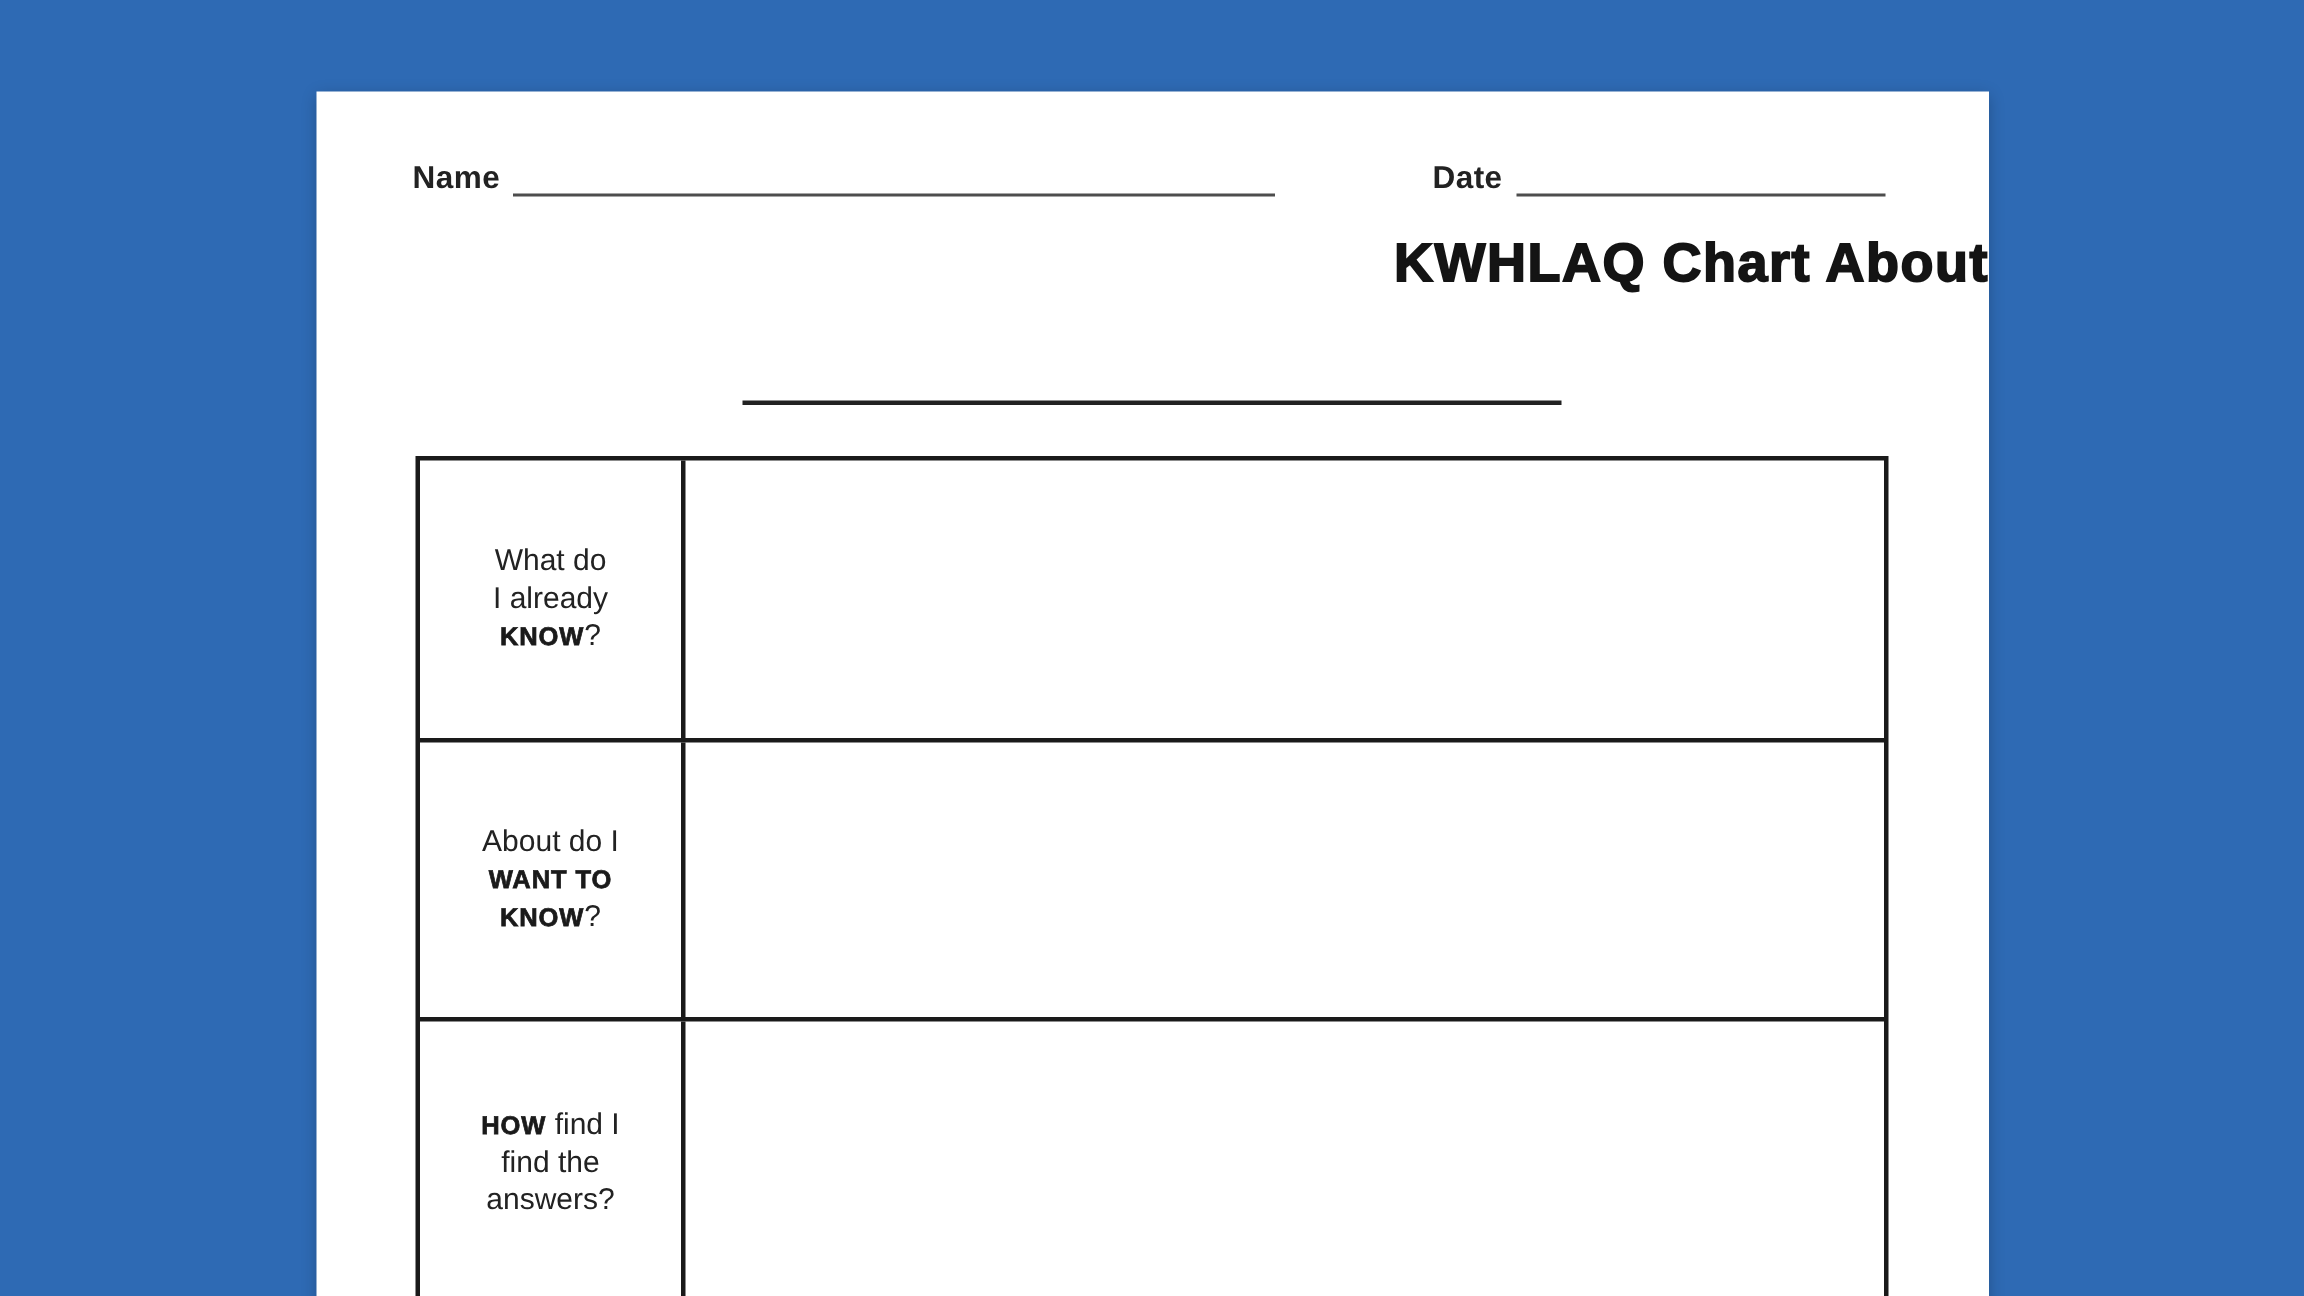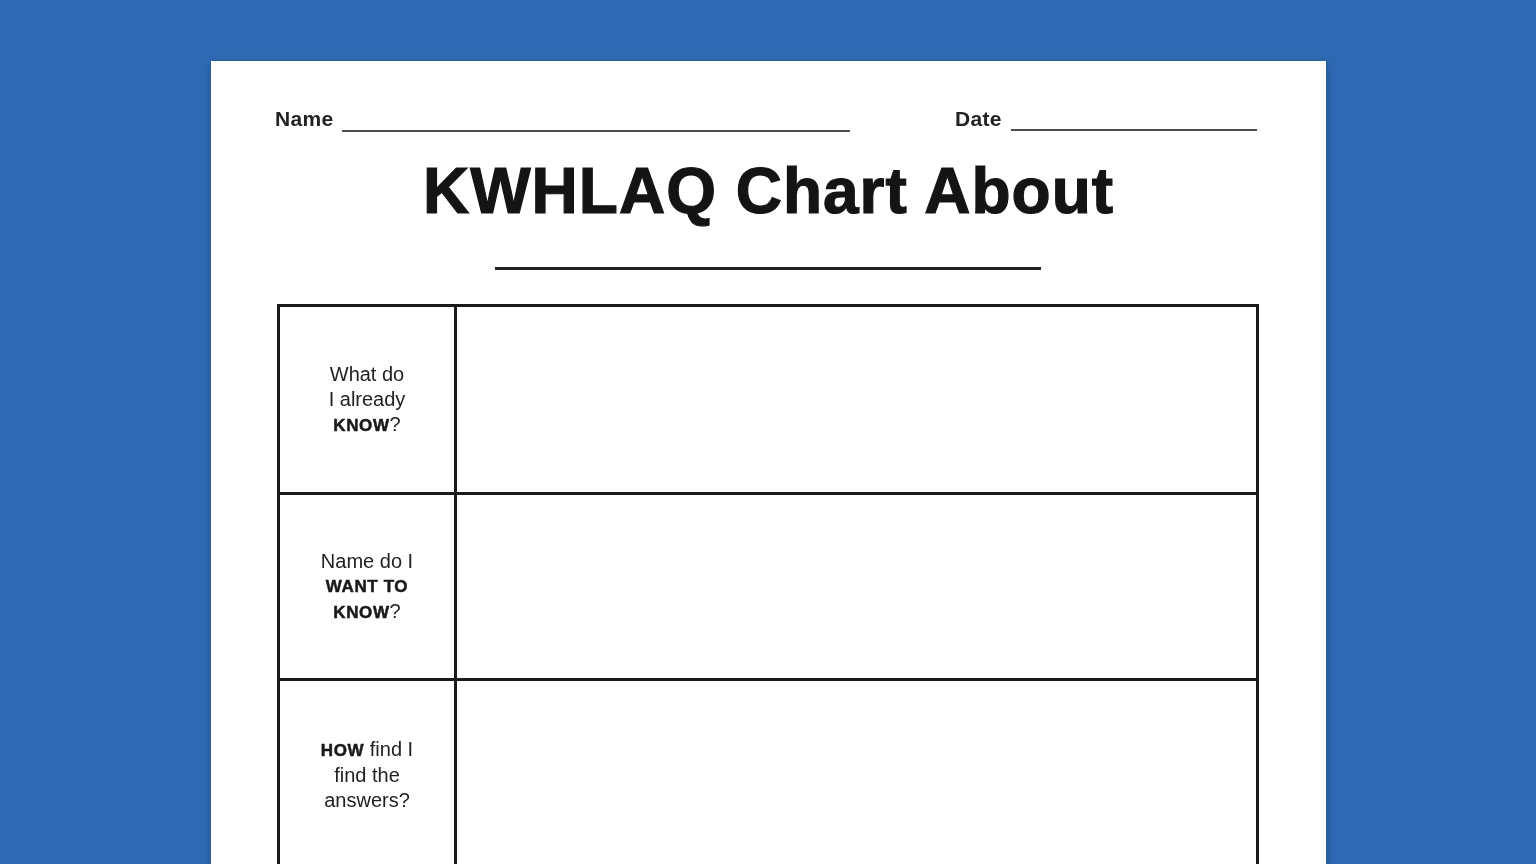--- a/index.html
+++ b/index.html
@@ -17,21 +17,21 @@
     background: #ffffff;
     box-shadow: 0 3px 10px rgba(0,0,0,0.25);
   }
   
   .field {
     position: absolute;
     display: flex;
     align-items: flex-end;
     height: 25px;
   }
-  .name-field { left: 64px; top: 45px; align-items: center; }
+  .name-field { left: 64px; top: 45px; }
   .date-field { left: 744px; top: 45px; text-align: right; }
   .field .label {
     font-size: 21px;
     font-weight: 700;
     color: #222;
     letter-spacing: 0.3px;
     margin-right: 9px;
     line-height: 25px;
   }
   .rule {
@@ -43,22 +43,22 @@
   }
   .name-rule { width: 508px; }
   .date-rule { width: 246px; }
 
   
   .title {
     position: absolute;
     top: 93px; left: 0;
     width: 100%;
     margin: 0;
-    text-align: center;
-    font-size: 64px;
+    text-align: right;
+    font-size: 36px;
     font-weight: 800;
     letter-spacing: 1px;
     color: #141414;
     -webkit-text-stroke: 1.2px #141414;
   }
 
   
   .subject-rule {
     position: absolute;
     top: 178px;
@@ -139,21 +139,21 @@
       <div class="t-prompt">
         <span>What do</span>
         <span>I already</span>
         <span><span class="b">KNOW</span><span>?</span></span>
       </div>
       <div class="t-answer"></div>
     </div>
 
     <div class="t-row">
       <div class="t-prompt">
-        <span>Name do I</span>
+        <span>About do I</span>
         <span class="b">WANT TO</span>
         <span><span class="b">KNOW</span><span>?</span></span>
       </div>
       <div class="t-answer"></div>
     </div>
 
     <div class="t-row">
       <div class="t-prompt">
         <span><span class="b">HOW</span><span> find I</span></span>
         <span>find the</span>

